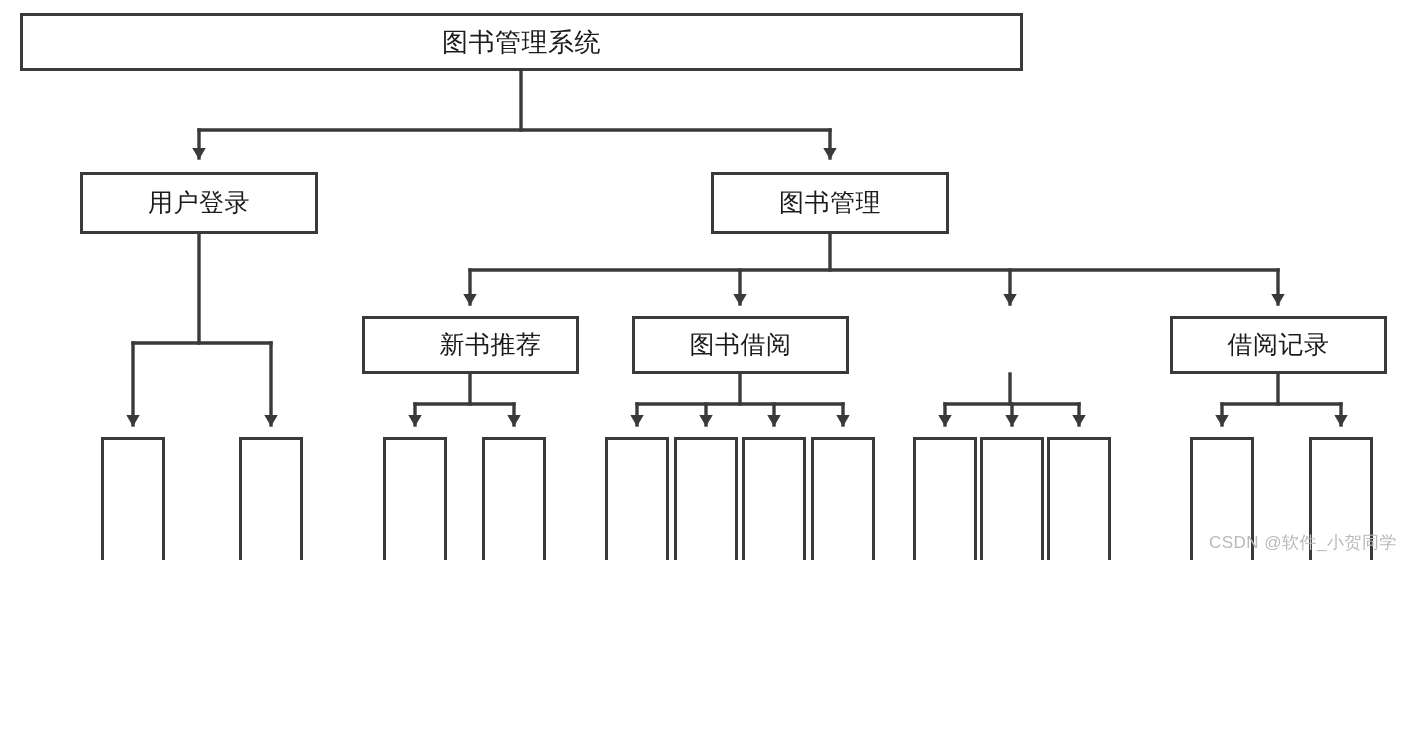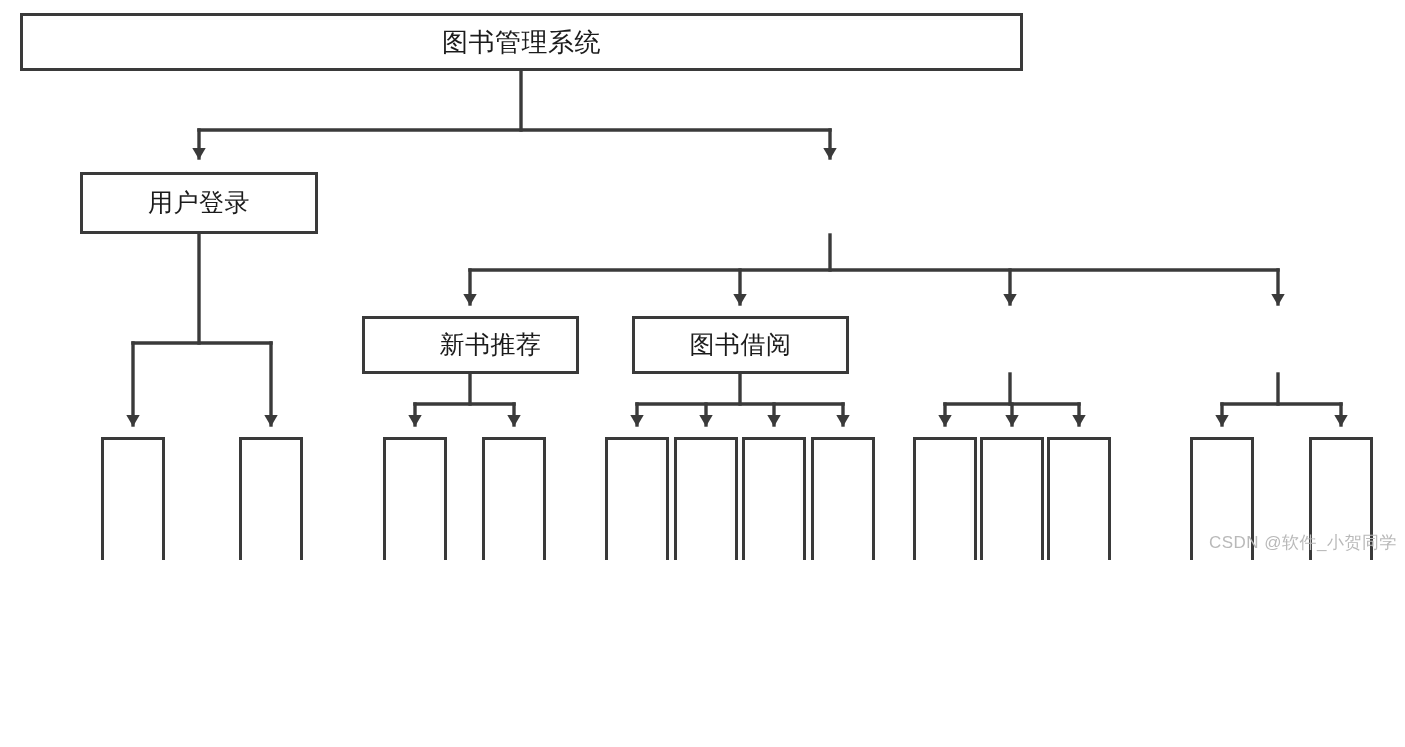--- a/index.html
+++ b/index.html
@@ -131,30 +131,36 @@
   </svg>
 
   <div class="node h root" style="left:20px; top:13px; width:1003px; height:58px;">
     <span class="label">图书管理系统</span>
   </div>
 
   <div class="node h" style="left:80px; top:172px; width:238px; height:62px;">
     <span class="label">用户登录</span>
   </div>
 
+  <div class="node h" style="left:711px; top:172px; width:238px; height:62px;">
+    <span class="label">图书管理</span>
+  </div>
 
   <div class="node h" style="left:362px; top:316px; width:217px; height:58px;padding-left:40px;">
     <span class="label">新书推荐</span>
   </div>
 
   <div class="node h" style="left:632px; top:316px; width:217px; height:58px;align-items:center;">
     <span class="label">图书借阅</span>
   </div>
 
 
+  <div class="node h" style="left:1170px; top:316px; width:217px; height:58px;">
+    <span class="label">借阅记录</span>
+  </div>
 
   <div class="node v" style="left:101px; top:437px; width:64px; height:296px;">
     <span class="label">用户登录</span>
   </div>
 
   <div class="node v" style="left:239px; top:437px; width:64px; height:296px;">
     <span class="label">注销登录</span>
   </div>
 
   <div class="node v" style="left:383px; top:437px; width:64px; height:296px;">

